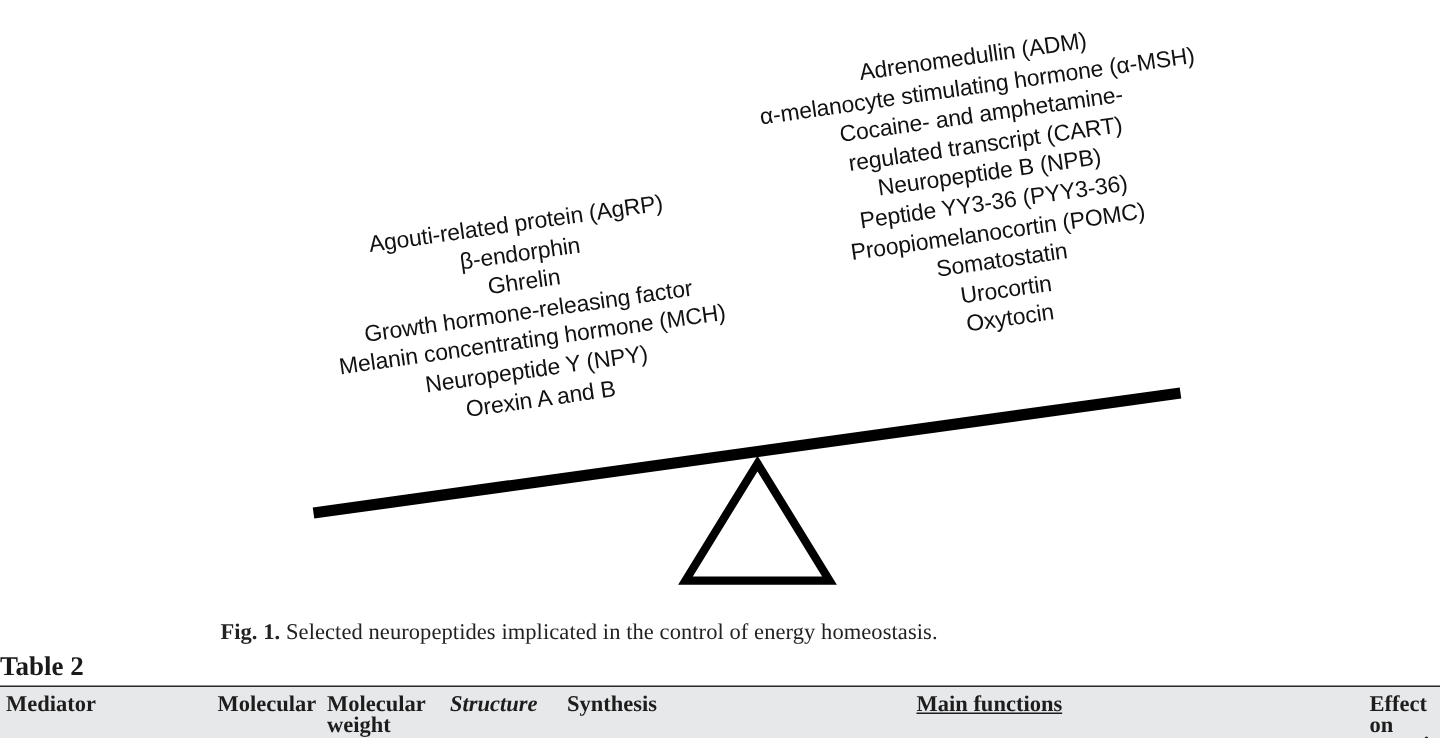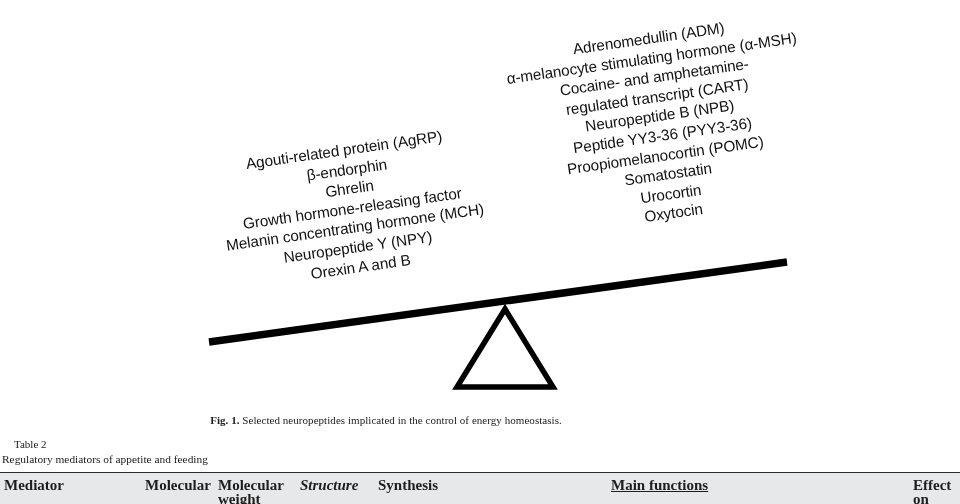--- a/index.html
+++ b/index.html
@@ -44,35 +44,35 @@
     text-align:center;
     width:330px;
   }
 
   
   #fig-caption{
     position:absolute;
     left:0;top:414px;width:772px;
     text-align:center;
     font-family:"Liberation Serif", serif;
-    font-size:11px;
+    font-size:15px;
     color:#222222;
     letter-spacing:0.05px;
   }
   #fig-caption .fig-label{font-weight:bold;}
 
   
   #table-block{
     position:absolute;left:0;top:437px;width:960px;
     font-family:"Liberation Serif", serif;
     color:#1a1a1a;
   }
   #table-number{
-    font-size:11px;font-weight:normal;
-    padding:0 0 0 14px;line-height:14px;
+    font-size:18px;font-weight:bold;
+    padding:0 0 0 0;line-height:14px;
   }
   #table-title{
     font-size:11.4px;
     padding:1px 0 0 2px;line-height:14px;
   }
   #table-head-wrap{
     margin-top:6px;
     border-top:1.6px solid #2b2b2b;
     background:#e7e8ea;
     height:34px;
@@ -126,21 +126,20 @@
       <div class="peptide-line">Oxytocin</div>
     </div>
   </div>
 
   <div id="fig-caption">
     <span class="fig-label">Fig. 1.</span><span> Selected neuropeptides implicated in the control of energy homeostasis.</span>
   </div>
 
   <div id="table-block">
     <div id="table-number">Table 2</div>
-    <div id="table-title">Regulatory mediators of appetite and feeding</div>
 
     <div id="table-head-wrap">
       <div class="th" style="left:4px;">Mediator</div>
       <div class="th" style="left:145px;">Molecular</div>
       <div class="th" style="left:218px;">Molecular
 weight</div>
       <div class="th" style="left:300px;font-style:italic;">Structure</div>
       <div class="th" style="left:378px;">Synthesis</div>
       <div class="th" style="left:611px;text-decoration:underline;">Main functions</div>
       <div class="th" style="left:913px;">Effect on

